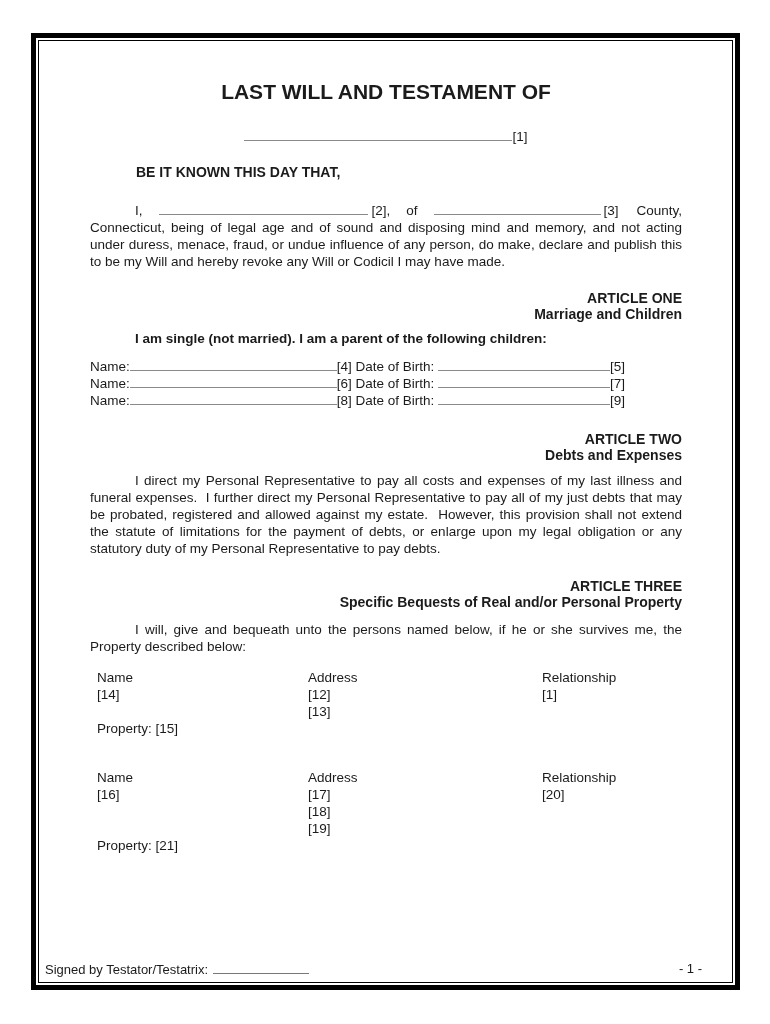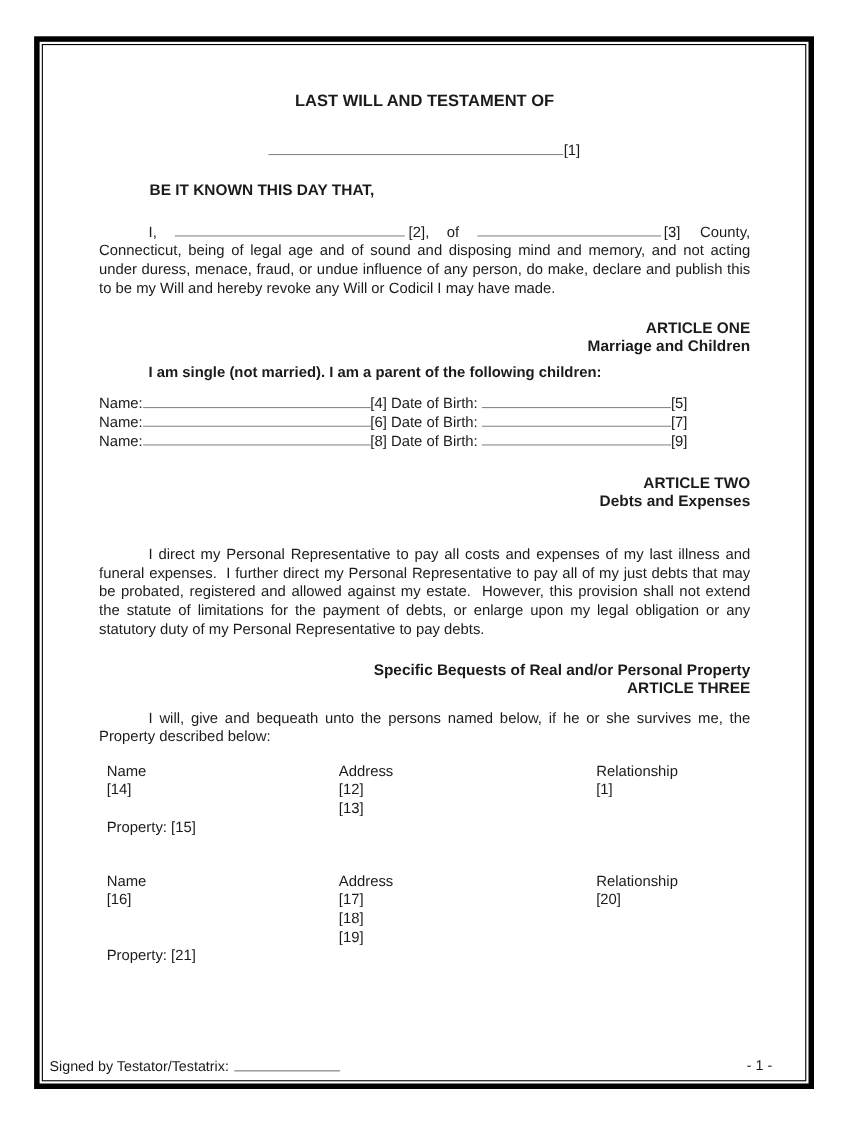--- a/index.html
+++ b/index.html
@@ -22,21 +22,21 @@
     border: 1px solid #000;
   }
   .content {
     padding: 42px 50px 0 51px;
     font-size: 13.5px;
     line-height: 17px;
   }
   .doc-title {
     text-align: center;
     font-weight: bold;
-    font-size: 15px;
+    font-size: 21px;
     line-height: 18px;
   }
   .title-blank-row {
     margin-top: 27px;
     display: flex;
     justify-content: center;
     align-items: baseline;
     height: 17px;
   }
   .blank {
@@ -82,21 +82,21 @@
   }
   .children { margin-top: 11px; width: 535px; }
   .child-row {
     display: flex;
     align-items: baseline;
     height: 17px;
   }
   .child-row .name-blank { flex: 1; }
   .child-row .dob-label { flex: none; white-space: pre; }
   .child-row .dob-blank { flex: none; width: 172px; }
-  .body-para { margin-top: 32px; text-indent: 45px; }
+  .body-para { margin-top: 9px; text-indent: 45px; }
   .body-para.three { margin-top: 11px; }
   .bequest { margin-top: 14px; }
   .bequest.second { margin-top: 32px; }
   .bequest-grid {
     margin-left: 7px;
     display: grid;
     grid-template-columns: 211px 234px 1fr;
   }
   .bequest-grid .cell { line-height: 17px; }
   .property-line { margin-left: 7px; line-height: 17px; }
@@ -178,22 +178,22 @@
       </div>
 
       <div class="article-head two">
         <div>ARTICLE TWO</div>
         <div>Debts and Expenses</div>
       </div>
 
       <div class="para body-para">I direct my Personal Representative to pay all costs and expenses of my last illness and funeral expenses.  I further direct my Personal Representative to pay all of my just debts that may be probated, registered and allowed against my estate.  However, this provision shall not extend the statute of limitations for the payment of debts, or enlarge upon my legal obligation or any statutory duty of my Personal Representative to pay debts.</div>
 
       <div class="article-head three">
+        <div>ARTICLE THREE</div>
         <div>Specific Bequests of Real and/or Personal Property</div>
-        <div>ARTICLE THREE</div>
       </div>
 
       <div class="para body-para three">I will, give and bequeath unto the persons named below, if he or she survives me, the Property described below:</div>
 
       <div class="bequest">
         <div class="bequest-grid">
           <div class="cell">Name</div>
           <div class="cell">Address</div>
           <div class="cell">Relationship</div>
           <div class="cell">[14]</div>

